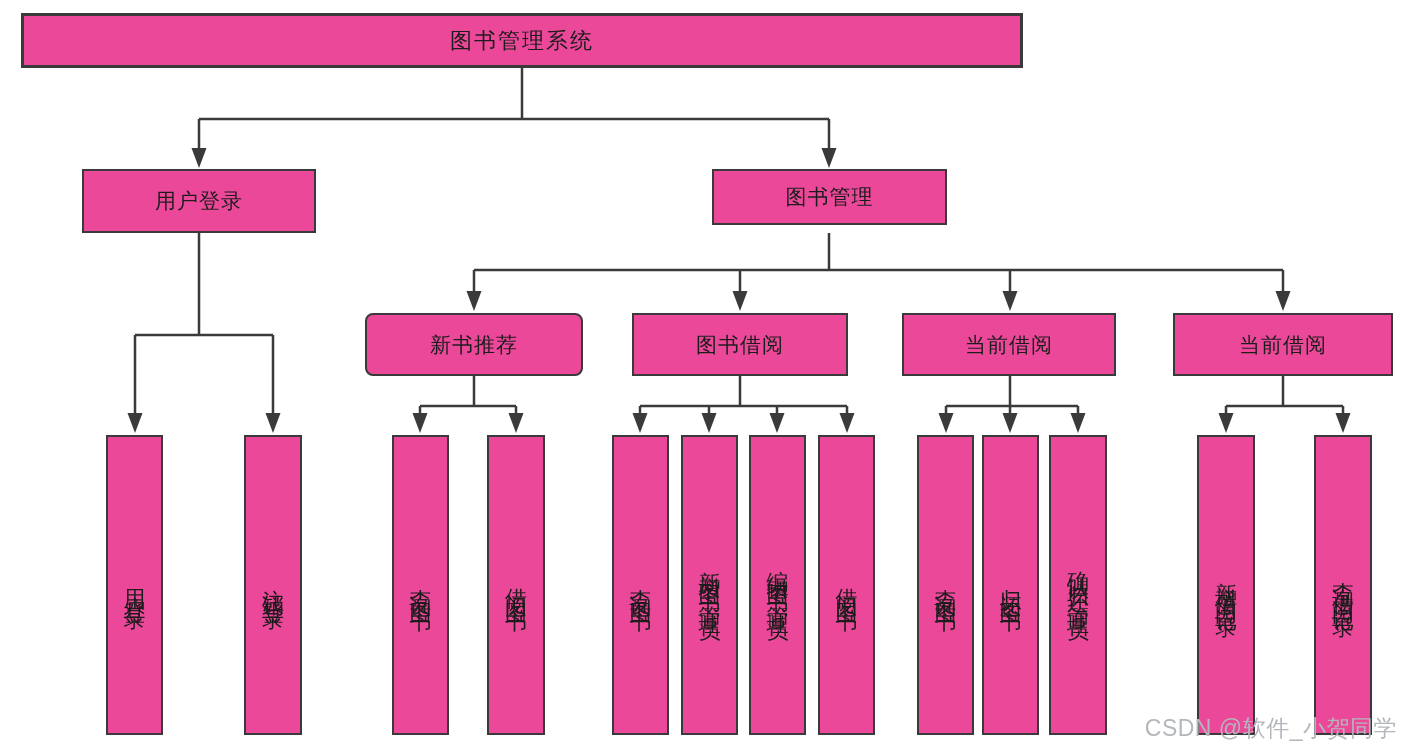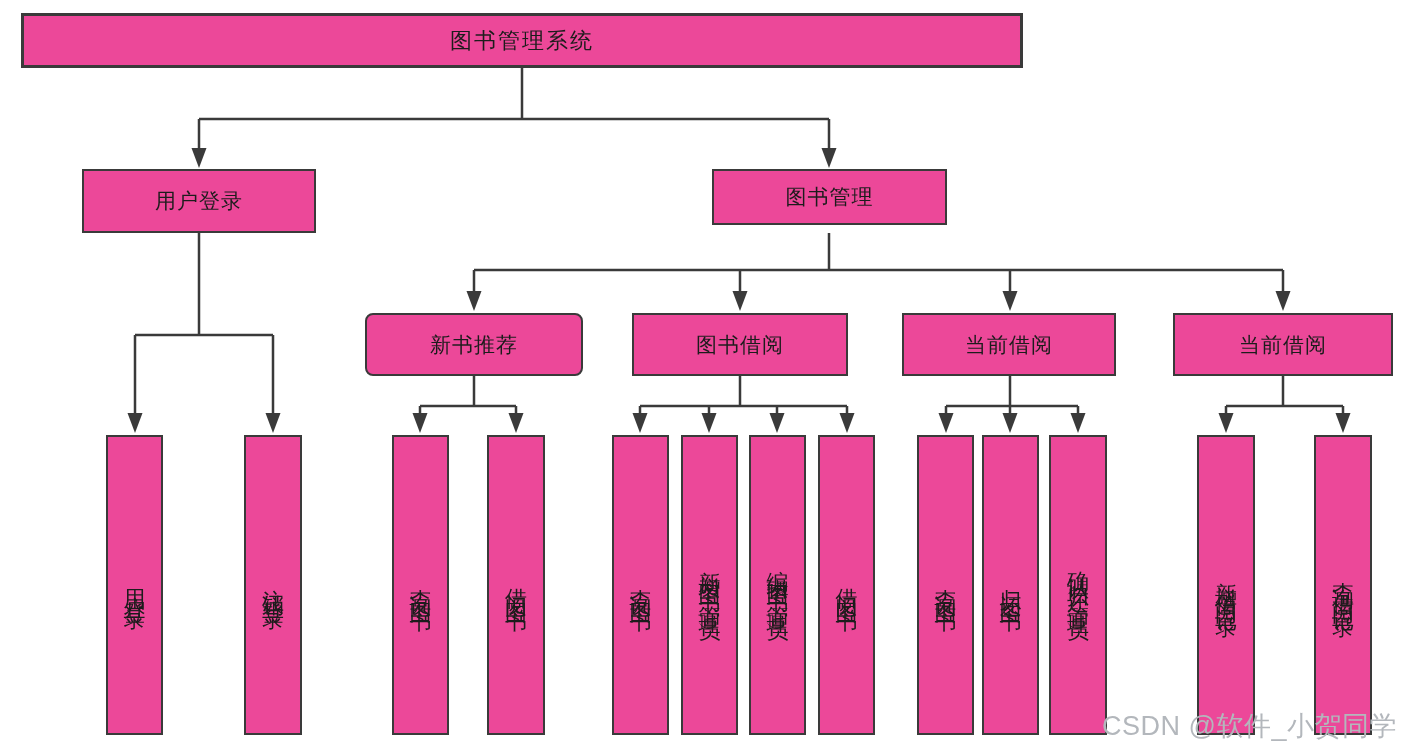--- a/index.html
+++ b/index.html
@@ -11,21 +11,21 @@
     border:2.5px solid #3a3a3a;display:flex;align-items:center;justify-content:center;
     color:#1c1c1c;font-size:21px;letter-spacing:1px;z-index:2;text-align:left;
   }
   .root{font-size:22px;letter-spacing:2px;border-width:3px;}
   .vnode{
     writing-mode:vertical-rl;text-orientation:mixed;
     font-size:22px;letter-spacing:0.32em;line-height:1;padding:6px 0;
   }
   .watermark{
     position:absolute;right:8px;bottom:3px;z-index:4;
-    color:#b3b7bc;font-size:27px;letter-spacing:0.5px;white-space:nowrap;
+    color:#b3b7bc;font-size:23px;letter-spacing:0.5px;white-space:nowrap;
   }
 </style>
 </head>
 <body>
 
 <div class="canvas">
 
   <svg class="wires" viewBox="0 0 1405 747">
     <g stroke="#3a3a3a" stroke-width="2.5" fill="none">
 

